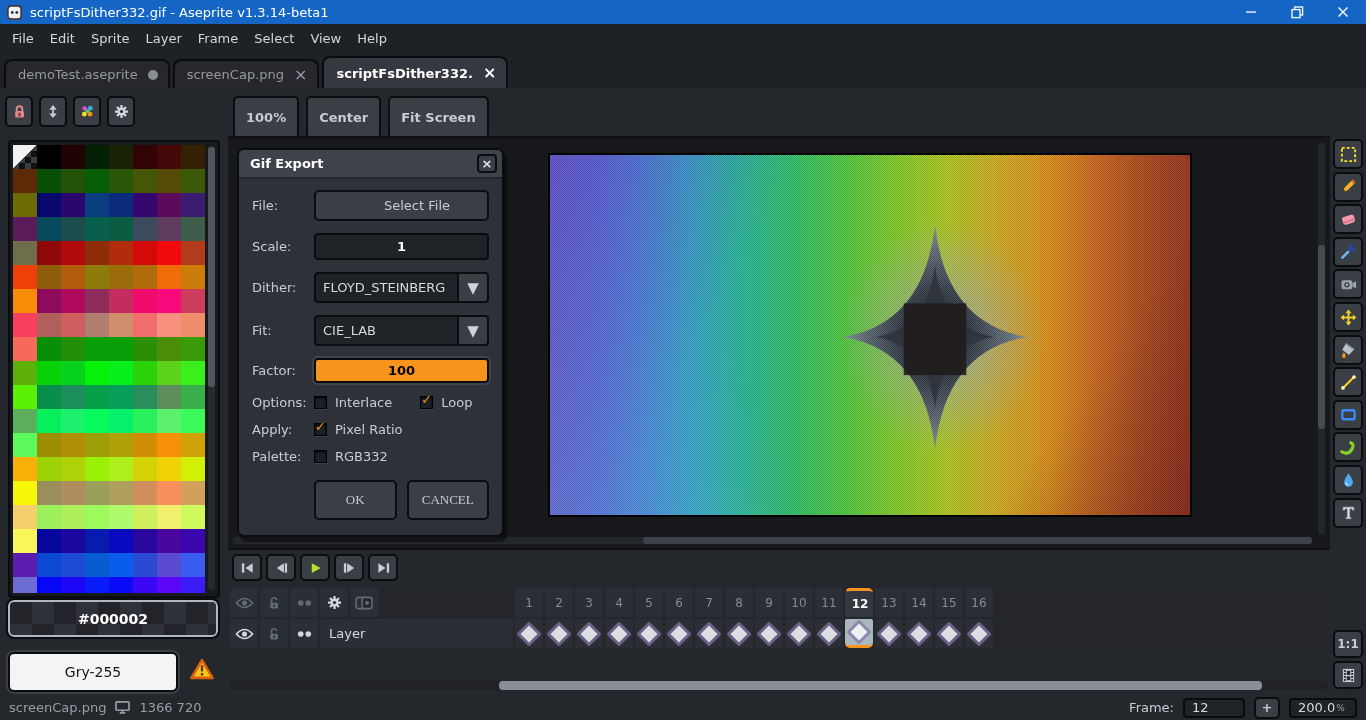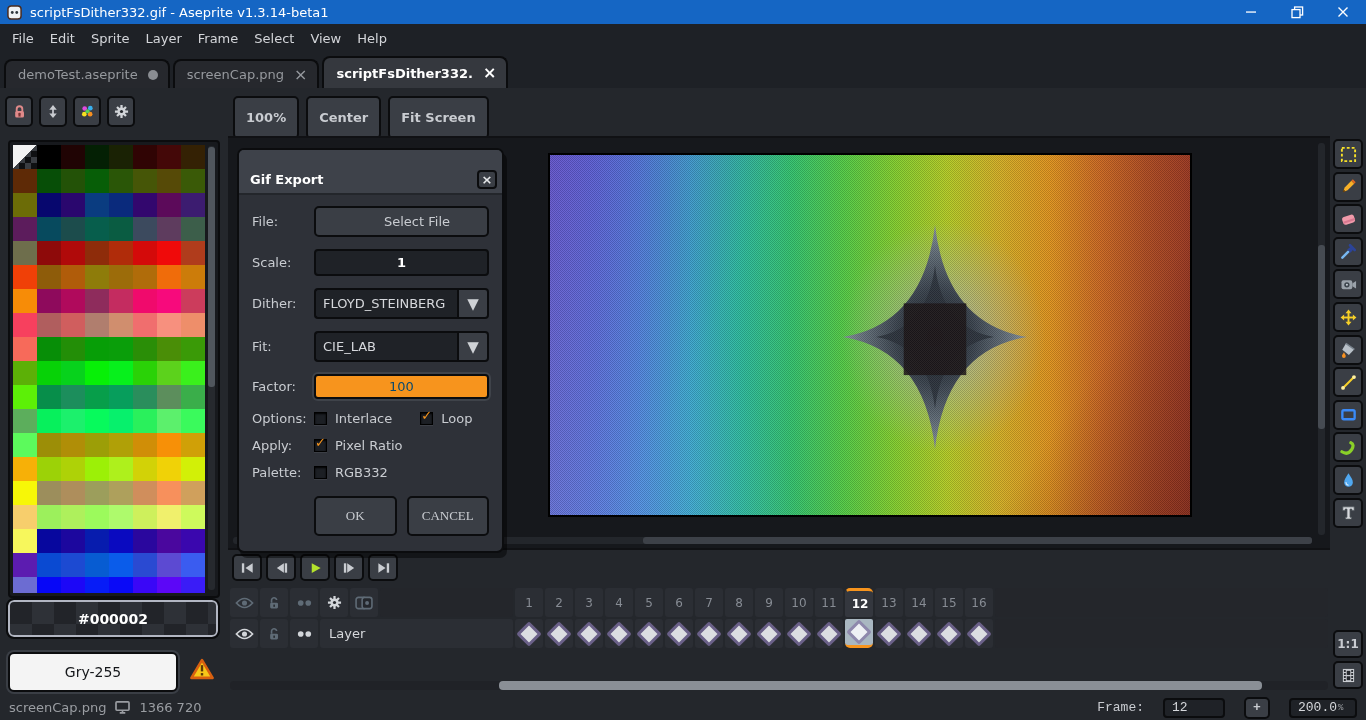--- a/index.html
+++ b/index.html
@@ -59,34 +59,34 @@
   .cv-halo{background:radial-gradient(ellipse 150px 170px at 393px 182px,rgba(165,175,180,0.9),rgba(165,175,180,0) 68%);}
   #star-svg{position:absolute;left:293px;top:70px;width:184px;height:224px;}
   .cv-dither{background:repeating-conic-gradient(rgba(8,8,16,0.17) 0% 25%,rgba(255,255,255,0.05) 0% 50%);background-size:2px 2px;}
   #v-scroll{position:absolute;right:5px;top:5px;width:7px;height:392px;background:#23262b;border-radius:3px;}
   #v-scroll .thumb{position:absolute;top:26%;left:0;width:7px;height:47%;background:#464b52;border-radius:3px;}
   #h-scroll{position:absolute;left:5px;right:18px;bottom:4px;height:7px;background:#23262b;border-radius:3px;}
   #h-scroll .thumb{position:absolute;left:38%;right:0;top:0;height:7px;background:#3d4148;border-radius:3px;}
   
   #dialog{position:absolute;left:237px;top:148px;width:263px;background:#2e3138;border:2px solid #0b0c0e;border-radius:7px;
      box-shadow:3px 5px 0 rgba(0,0,0,0.45);z-index:30;}
-  #dialog .dhead{height:27px;background:#3e424a;border-radius:5px 5px 0 0;display:flex;align-items:center;padding:16px 5px 0 11px;color:#fff;font-weight:bold;border-bottom:2px solid #23262b;}
+  #dialog .dhead{height:27px;background:#3e424a;border-radius:5px 5px 0 0;display:flex;align-items:center;padding:0 5px 0 11px;color:#fff;font-weight:bold;border-bottom:2px solid #23262b;}
   #dialog .dclose{margin-left:auto;width:20px;height:19px;font-size:13px;font-weight:bold;color:#e6e8ea;border-radius:4px;}
   .dbody{padding:11px 13px 13px;}
   .drow{display:flex;align-items:center;margin-bottom:12px;}
   .dlabel{width:62px;flex:none;color:#c9ccd1;}
   .dctl{flex:1;display:flex;}
   .wide-btn{flex:1;height:31px;font-size:13px;padding-left:31px;}
   .dinput{flex:1;height:27px;background:#1f2227;border:2px solid #0b0c0e;border-radius:4px;color:#fff;font-weight:bold;
      display:flex;align-items:center;justify-content:center;box-sizing:border-box;}
   .sel-val{flex:1;height:31px;background:#1f2227;border:2px solid #0b0c0e;border-right:none;border-radius:4px 0 0 4px;
      display:flex;align-items:center;padding:0 7px;box-sizing:border-box;color:#d6d8dc;}
   .sel-arrow{width:32px;height:31px;border-radius:0 4px 4px 0;font-size:15px;color:#cfd2d6;}
   .slider{flex:1;height:25px;background:#f7941d;border:2px solid #0b0c0e;border-radius:4px;box-shadow:0 0 0 2px #3f434a;
-     display:flex;align-items:center;justify-content:center;color:#0c4a6e;font-weight:normal;box-sizing:border-box;}
+     display:flex;align-items:center;justify-content:center;color:#000000;font-weight:bold;box-sizing:border-box;}
   .check{display:flex;align-items:center;gap:8px;margin-right:28px;}
   .cbox{width:11px;height:11px;background:#1c1f24;border:1px solid #000;box-shadow:inset 0 1px 2px #000, 0 1px 0 rgba(255,255,255,0.07);position:relative;flex:none;}
   .cmark{position:absolute;left:0px;top:-5px;color:#f7941d;font-weight:bold;font-size:13px;display:none;}
   .check.checked .cmark{display:block;}
   .drow.btnrow{margin:16px 0 2px 62px;gap:10px;}
   .drow.btnrow .btn{flex:1;height:40px;font-family:Liberation Serif, serif;}
   
   #righttools{position:absolute;top:136px;right:0;width:36px;height:559px;background:#24272c;}
   .tool{position:absolute;left:3px;width:30px;height:30px;}
   #onetoone{position:absolute;left:3px;top:494px;width:30px;height:28px;font-weight:bold;font-size:12px;}
@@ -104,21 +104,21 @@
   .fnum.sel{background:#34373e;color:#fff;font-weight:bold;border-top:3px solid #f7941d;border-left:2px solid #f7941d00;border-radius:5px 5px 2px 2px;}
   .cel{width:28px;}
   .cel.sel{background:#a9b7c1;border-bottom:3px solid #f7941d;border-radius:2px 2px 5px 5px;}
   .diamond{width:12px;height:12px;background:#dcdee2;border:3px solid #6a6088;transform:rotate(45deg);border-radius:2px;}
   .cel.sel .diamond{background:#eef0f4;border-color:#8e88ac;}
   .lname{width:193px;justify-content:flex-start;padding-left:9px;color:#d6d8dc;}
   #tl-scroll{position:absolute;left:2px;right:2px;bottom:5px;height:9px;background:#202227;border-radius:4px;}
   #tl-scroll .thumb{position:absolute;left:24.5%;width:69.5%;top:0;height:9px;background:#8a8f96;border-radius:4px;}
   
   #statusbar{position:absolute;left:0;right:0;bottom:0;height:25px;background:#24272c;display:flex;align-items:center;padding:0 9px;gap:9px;color:#9a9da2;}
-  #statusbar .right{margin-left:auto;display:flex;align-items:center;gap:19px;font-family:Liberation Mono, monospace;}
+  #statusbar .right{margin-left:auto;display:flex;align-items:center;gap:9px;}
   .sinput{background:#1f2227;border:2px solid #0b0c0e;border-radius:4px;height:20px;display:flex;align-items:center;padding:0 7px;color:#d6d8dc;box-sizing:border-box;}
   #frame-input{width:62px;}
   #zoom-input{width:68px;}
   .pct{font-size:9px;margin-left:1px;color:#9a9da2;}
   #plus-btn{width:26px;height:22px;font-weight:bold;}
   .flabel{color:#c9ccd1;}
 </style>
 </head>
 <body>
 

